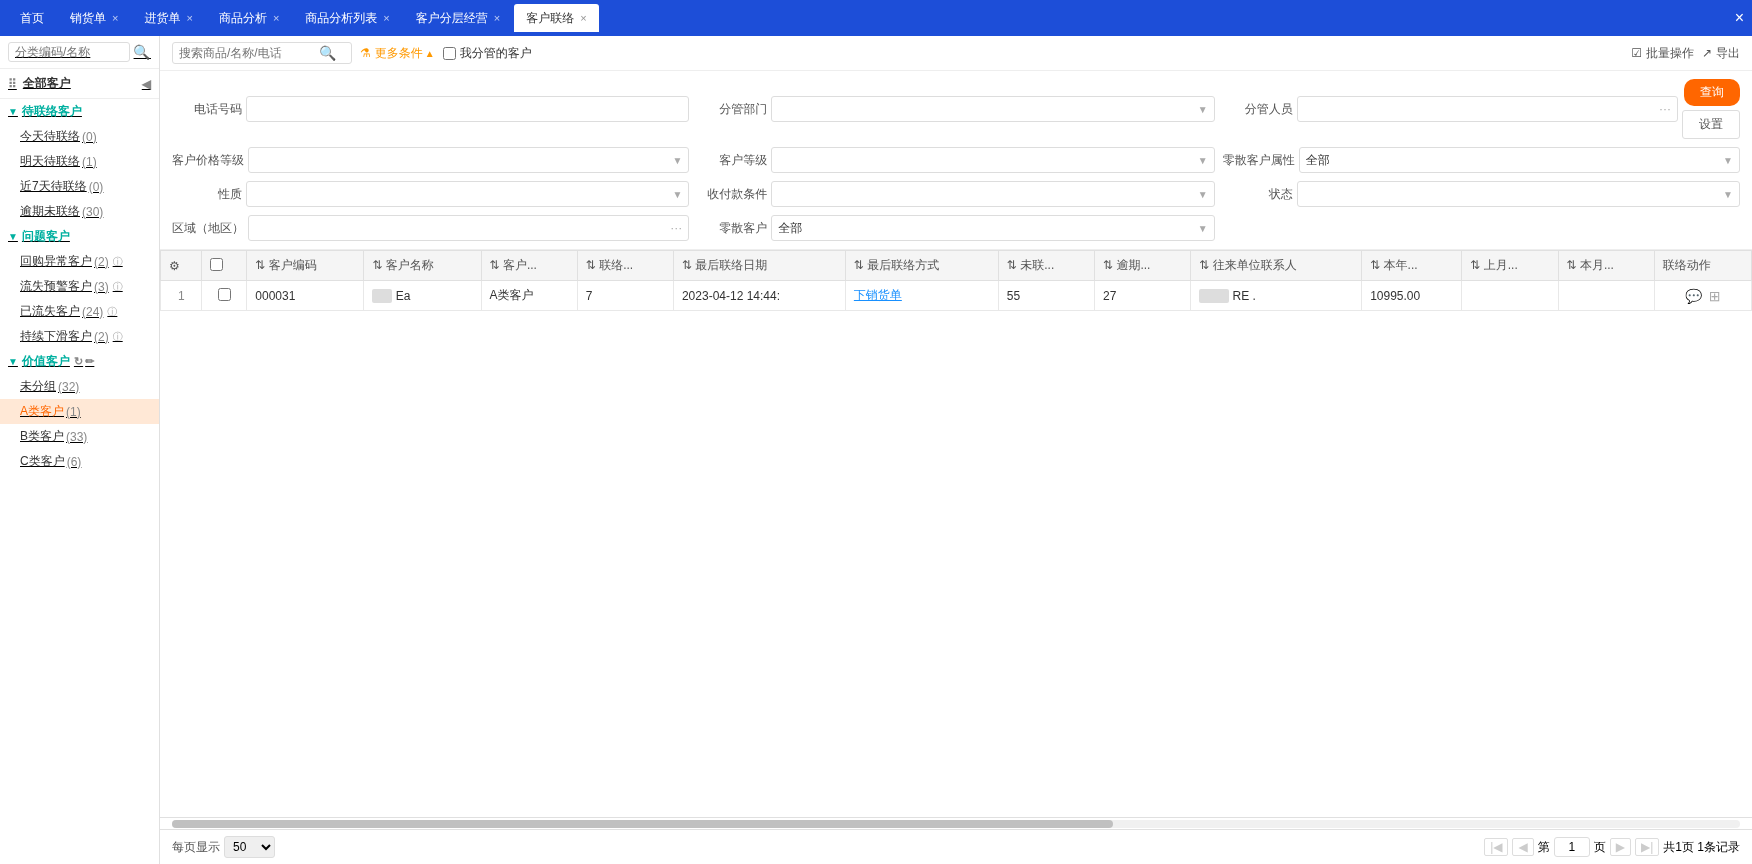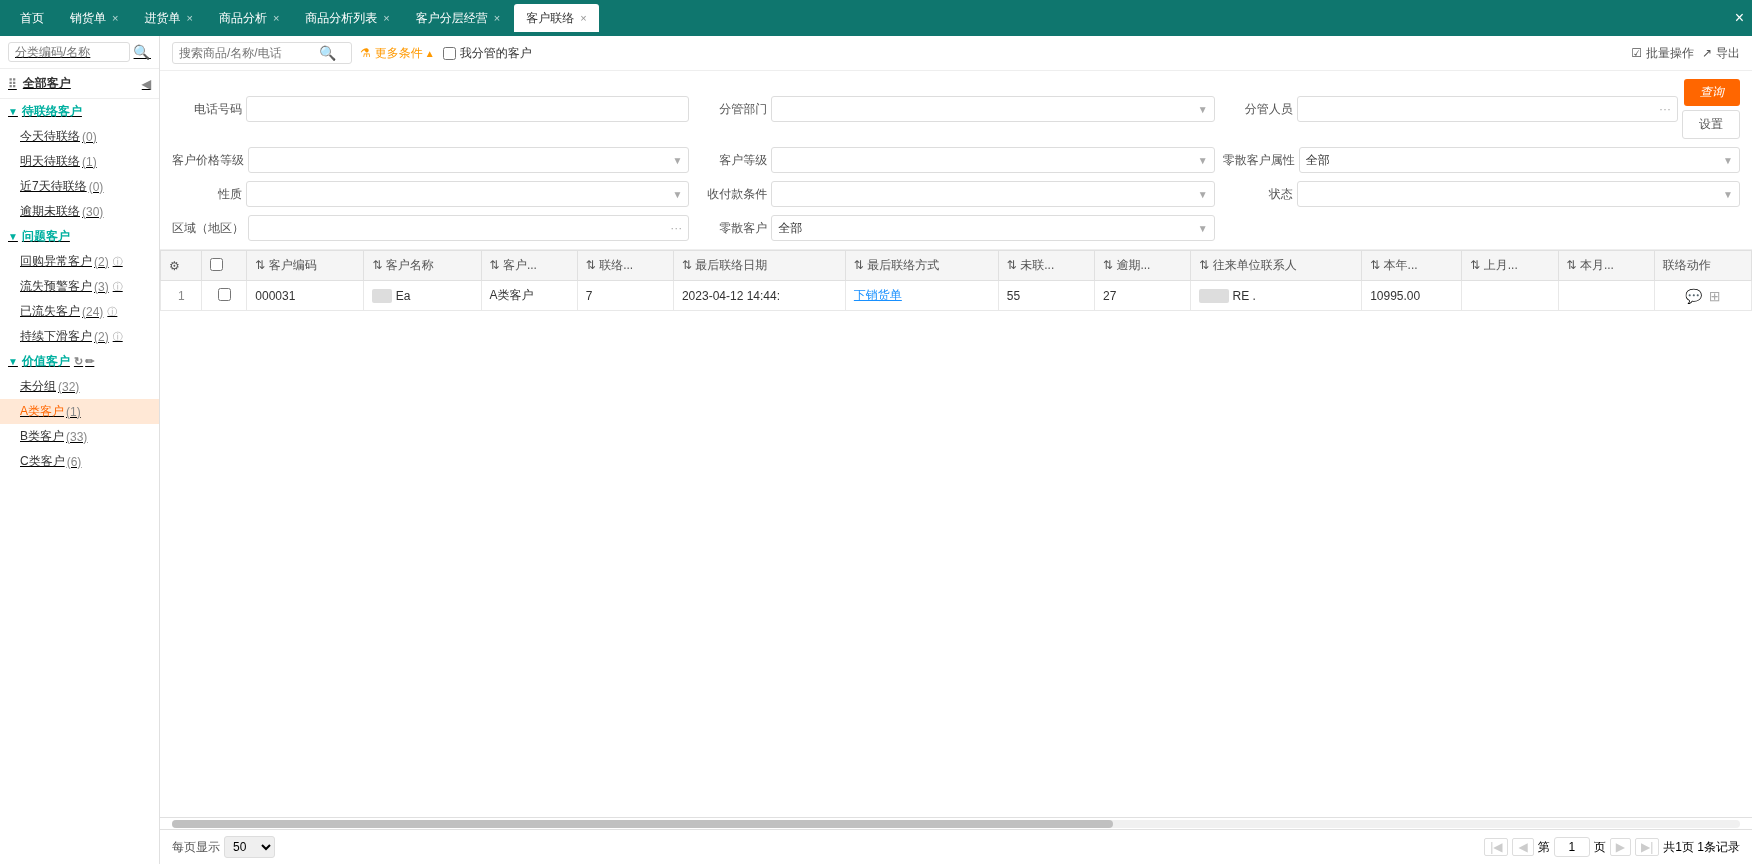--- a/index.html
+++ b/index.html
@@ -1,21 +1,21 @@
 <!DOCTYPE html>
 <html><head>
   <meta charset="utf-8">
   <style>
     * { box-sizing: border-box; margin: 0; padding: 0; font-family: 'Microsoft YaHei', SimHei, Arial, sans-serif; font-size: 12px; }
     body { background: #f0f0f0; width: 1752px; height: 864px; overflow: hidden; }
 
     
     .top-nav {
       display: flex; align-items: center;
-      background: #0f766e; height: 36px; padding: 0 8px;
+      background: #1d4ed8; height: 36px; padding: 0 8px;
     }
     .nav-tab {
       display: flex; align-items: center; height: 28px; padding: 0 12px;
       color: #fff; cursor: pointer; border-radius: 3px 3px 0 0; margin-right: 2px;
       white-space: nowrap;
     }
     .nav-tab.home { background: transparent; }
     .nav-tab.active { background: #fff; color: #333; }
     .nav-tab .close-icon { margin-left: 6px; color: inherit; font-size: 11px; opacity: 0.7; }
     .nav-tab.active .close-icon { color: #666; }
@@ -98,22 +98,22 @@
     }
     .filter-label { color: #555; white-space: nowrap; min-width: 70px; text-align: right; }
     .filter-input {
       flex: 1; border: 1px solid #ddd; border-radius: 3px; padding: 3px 6px;
       font-size: 12px; color: #333; display: flex; align-items: center; cursor: pointer;
       background: #fff; min-height: 26px;
     }
     .filter-input .arrow-down { margin-left: auto; color: #aaa; font-size: 10px; }
     .filter-input .dots { margin-left: auto; color: #aaa; }
     .query-btn {
-      background: #ff6600; color: #fff; border: none; border-radius: 3px;
-      padding: 5px 16px; cursor: pointer; font-size: 12px; font-style: italic;
+      background: #ff6600; color: #fff; border: none; border-radius: 10px;
+      padding: 5px 16px; cursor: pointer; font-size: 12px;
     }
     .settings-btn {
       background: #fff; color: #555; border: 1px solid #ddd; border-radius: 3px;
       padding: 5px 16px; cursor: pointer; font-size: 12px; margin-top: 4px;
     }
     .filter-actions { display: flex; flex-direction: column; align-items: flex-end; justify-content: center; }
 
     
     .table-wrapper { flex: 1; overflow: auto; }
     table { width: 100%; border-collapse: collapse; }

